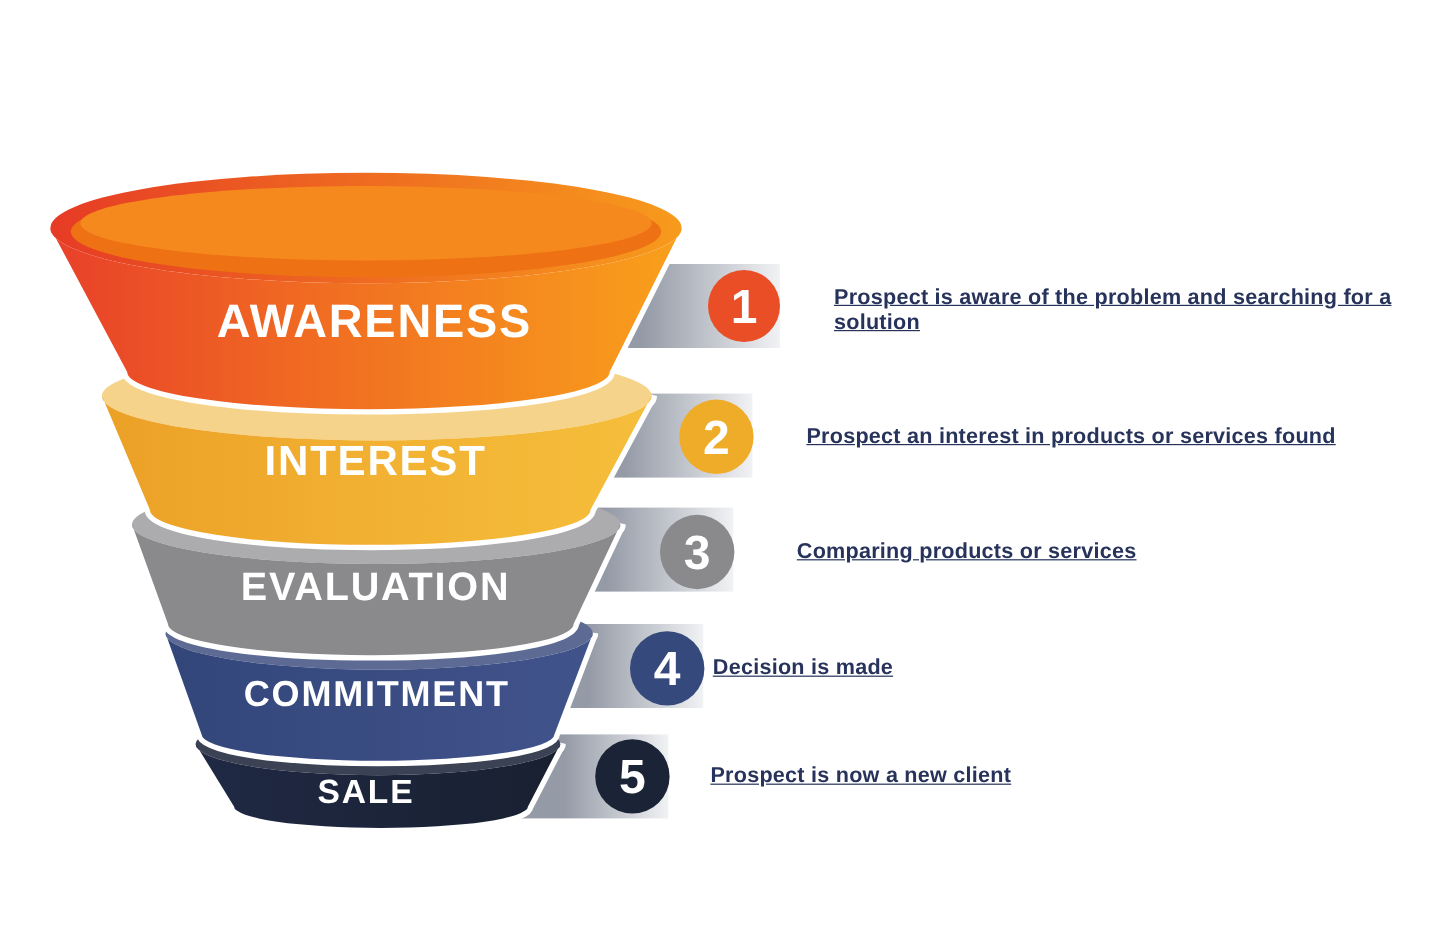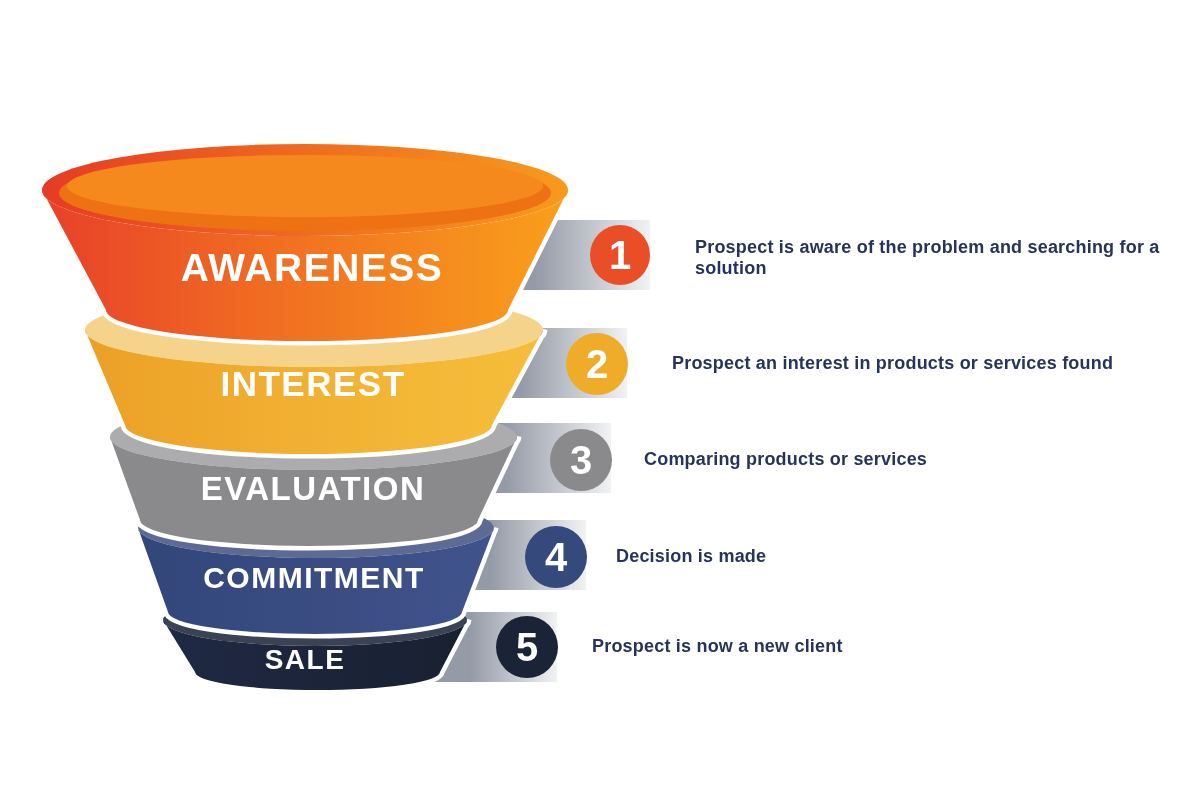--- a/index.html
+++ b/index.html
@@ -1,19 +1,19 @@
 <!DOCTYPE html>
 <html><head>
 <meta charset="utf-8">
 <style>
   html,body{margin:0;padding:0;background:#ffffff;}
   body{font-family:"Liberation Sans",sans-serif;}
   .canvas{position:relative;width:1200px;height:790px;background:#ffffff;overflow:hidden;}
   .funnel-svg{position:absolute;left:0;top:0;}
-  .desc{position:absolute;color:#27335B;font-size:18px;font-weight:600;line-height:21px;letter-spacing:.2px;}
+  .desc{position:absolute;color:#27335B;font-size:18px;font-weight:600;line-height:21px;letter-spacing:.2px;text-decoration:underline;}
   .funnel-label{fill:#ffffff;font-weight:bold;letter-spacing:1.5px;}
   .circle-number{fill:#ffffff;font-weight:bold;font-size:40px;}
 </style>
 </head>
 <body>
 
 <div class="canvas">
 
   <svg class="funnel-svg" width="1200" height="790" viewBox="0 0 1200 790">
     <defs>
@@ -123,17 +123,17 @@
       <text x="556" y="557" dy="0.35em" text-anchor="middle" class="circle-number">4</text>
     </g>
     <g>
       <circle cx="527" cy="647" r="31" fill="#1B2337"></circle>
       <text x="527" y="647" dy="0.35em" text-anchor="middle" class="circle-number">5</text>
     </g>
   </svg>
 
   <div class="desc" style="left:695px;top:237px;width:475px;">Prospect is aware of the problem and searching for a solution</div>
   <div class="desc" style="left:672px;top:353px;width:500px;">Prospect an interest in products or services found</div>
-  <div class="desc" style="left:644px;top:449px;width:500px;">Comparing products or services</div>
-  <div class="desc" style="left:616px;top:546px;width:500px;">Decision is made</div>
+  <div class="desc" style="left:664px;top:449px;width:500px;">Comparing products or services</div>
+  <div class="desc" style="left:594px;top:546px;width:500px;">Decision is made</div>
   <div class="desc" style="left:592px;top:636px;width:500px;">Prospect is now a new client</div>
 
 </div>
 
 </body></html>

